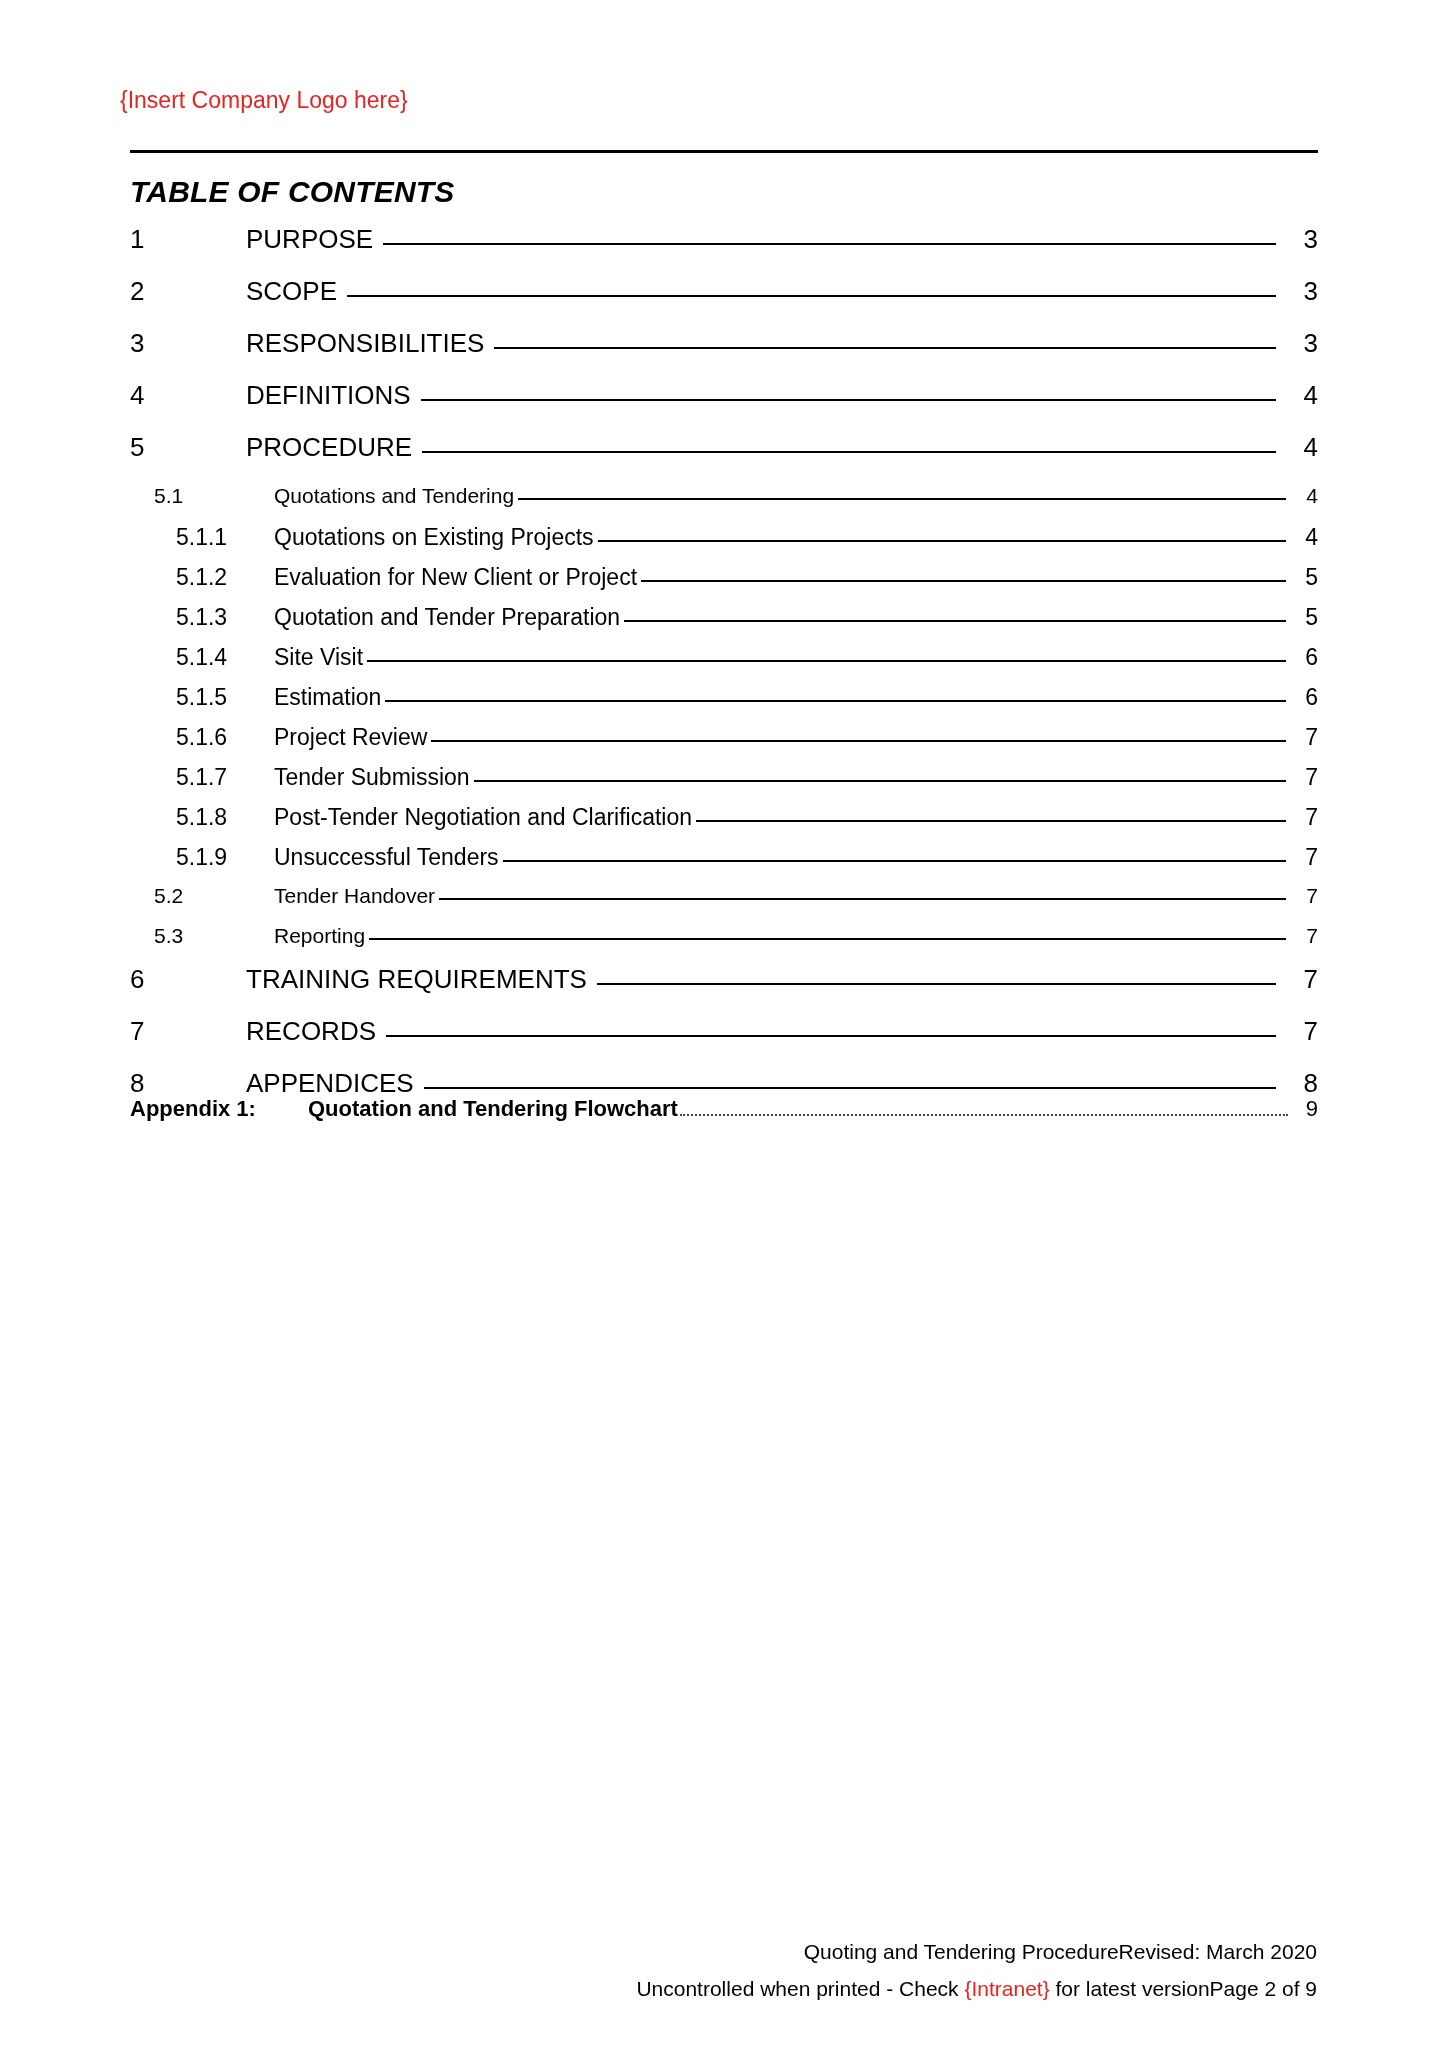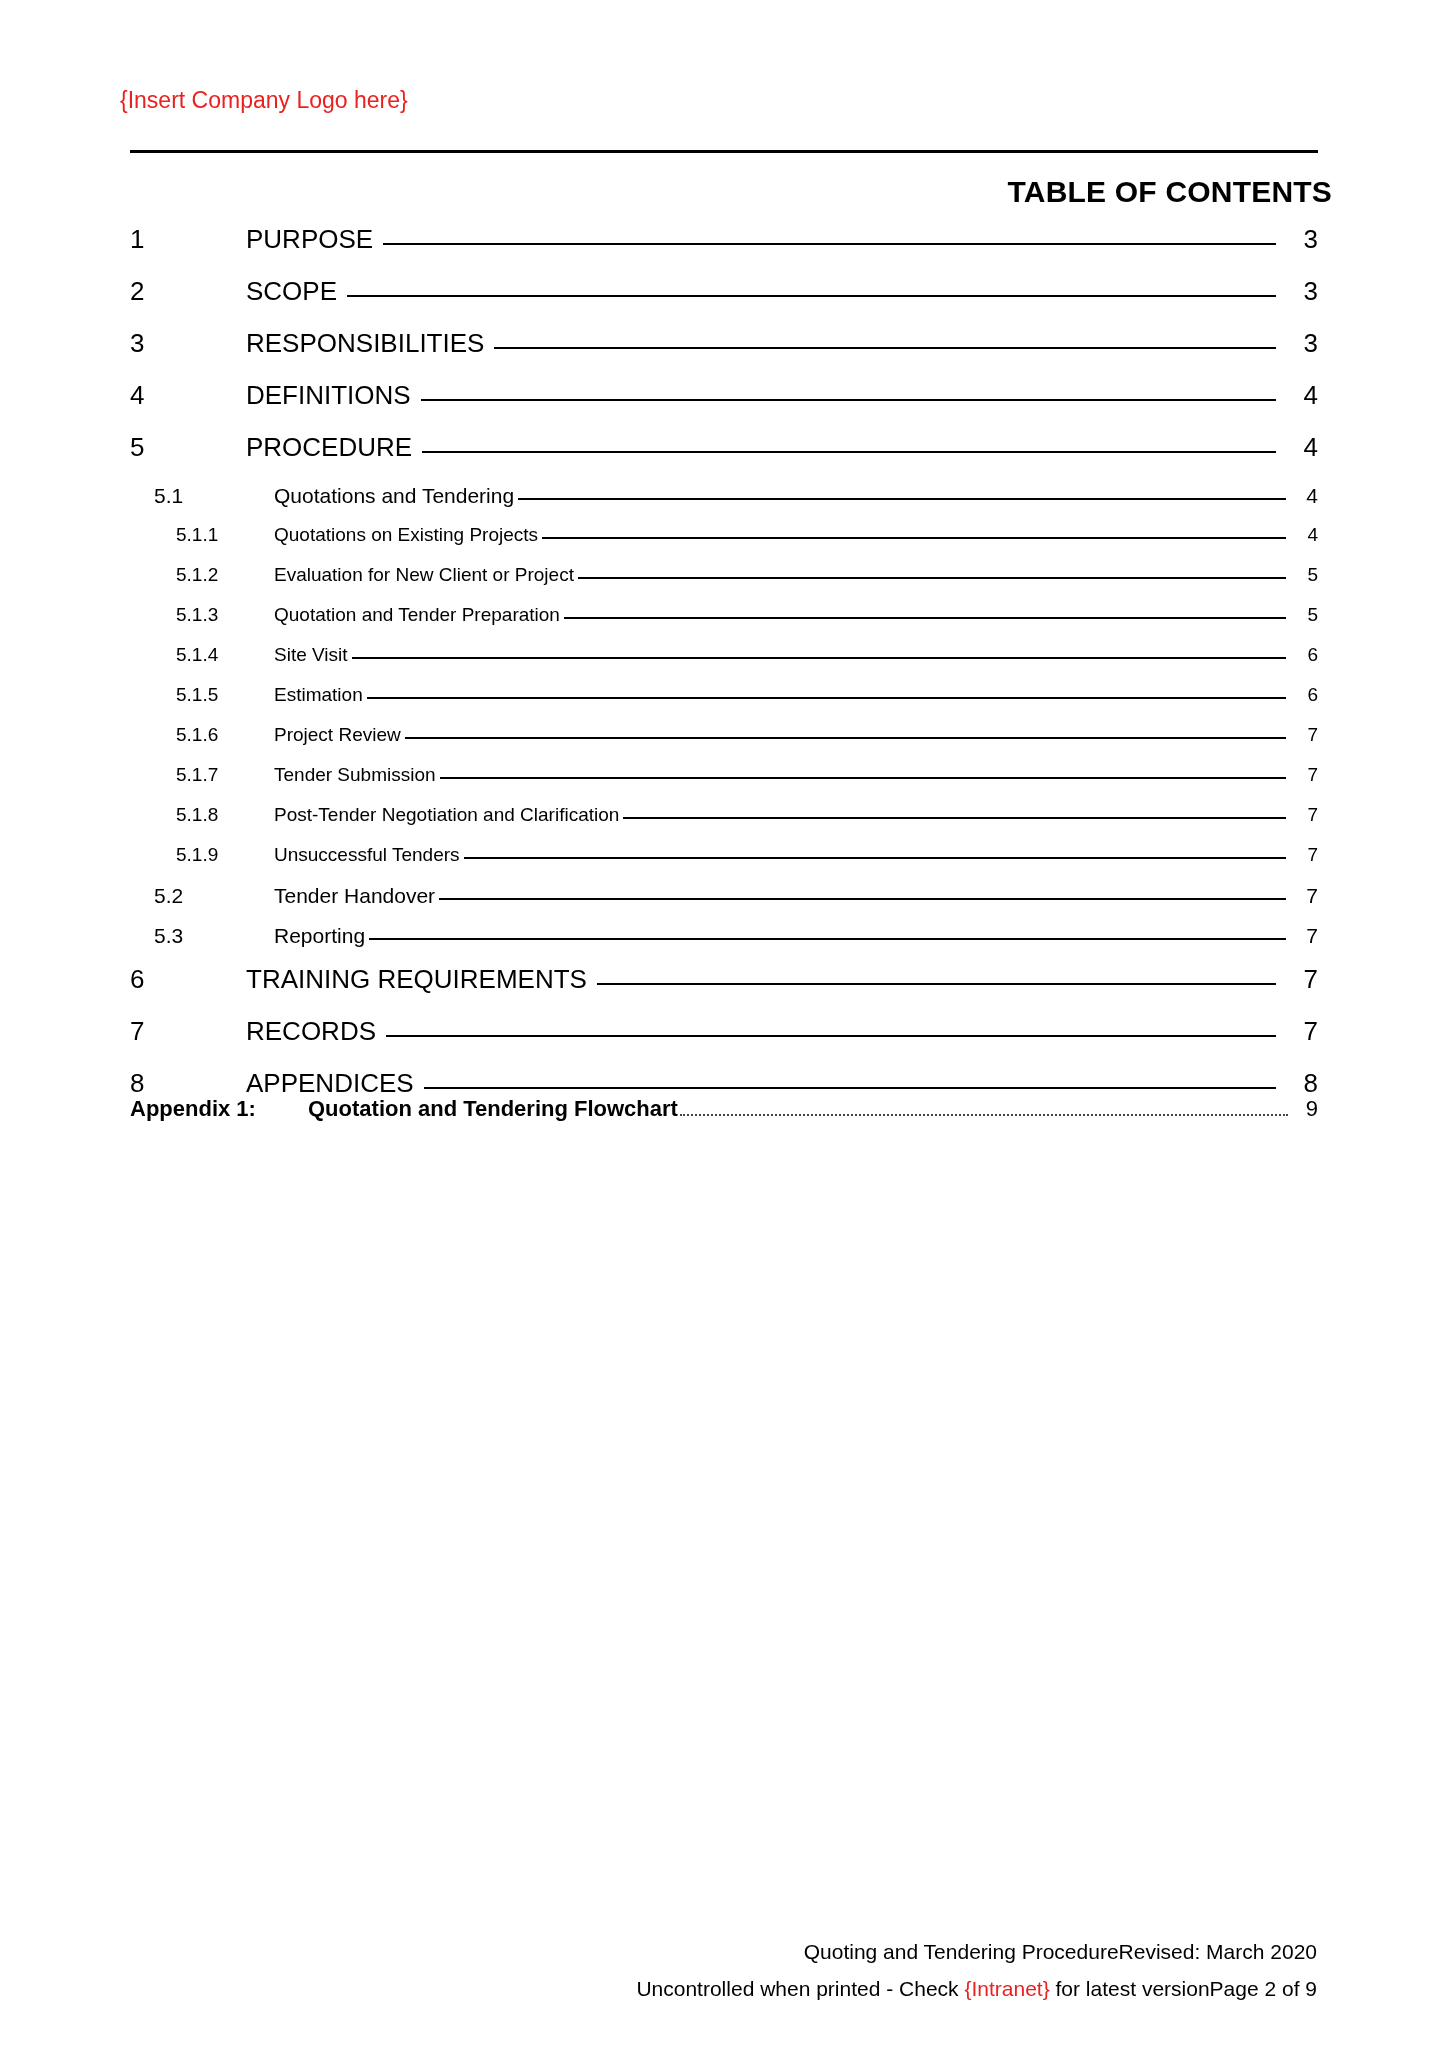--- a/index.html
+++ b/index.html
@@ -46,27 +46,28 @@
   .header-rule {
     position: absolute;
     left: 130px;
     top: 150px;
     width: 1188px;
     border-top: 3.5px solid #000;
   }
   
   .toc-title {
     position: absolute;
-    left: 144px;
+    left: 130px;
     top: 175px;
     width: 1188px;
-    text-align: right;
+    text-align: left;
     font-size: 30px;
     font-weight: bold;
     letter-spacing: 0.2px;
+    font-style: italic;
   }
   
   .toc {
     position: absolute;
     left: 130px;
     top: 222px;
     width: 1188px;
   }
   .toc-row {
     display: flex;
@@ -125,21 +126,21 @@
     font-size: 21px;
     padding-left: 24px;
   }
   .lvl2 .toc-num  { width: 120px; }
   .lvl2 .toc-label{ padding-right: 4px; }
   .lvl2 .toc-page { width: 32px; }
 
   
   .lvl3 {
     height: 40px;
-    font-size: 19px;
+    font-size: 23px;
     padding-left: 46px;
   }
   .lvl3 .toc-num  { width: 98px; }
   .lvl3 .toc-label{ padding-right: 4px; }
   .lvl3 .toc-page { width: 32px; }
 
   
   .appendix {
     position: absolute;
     left: 130px;

